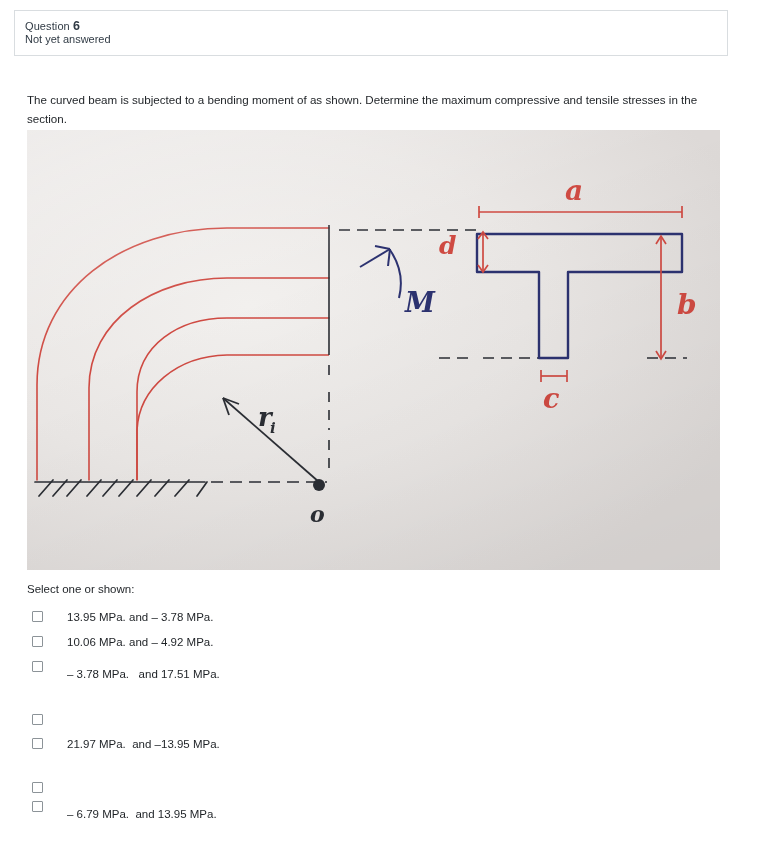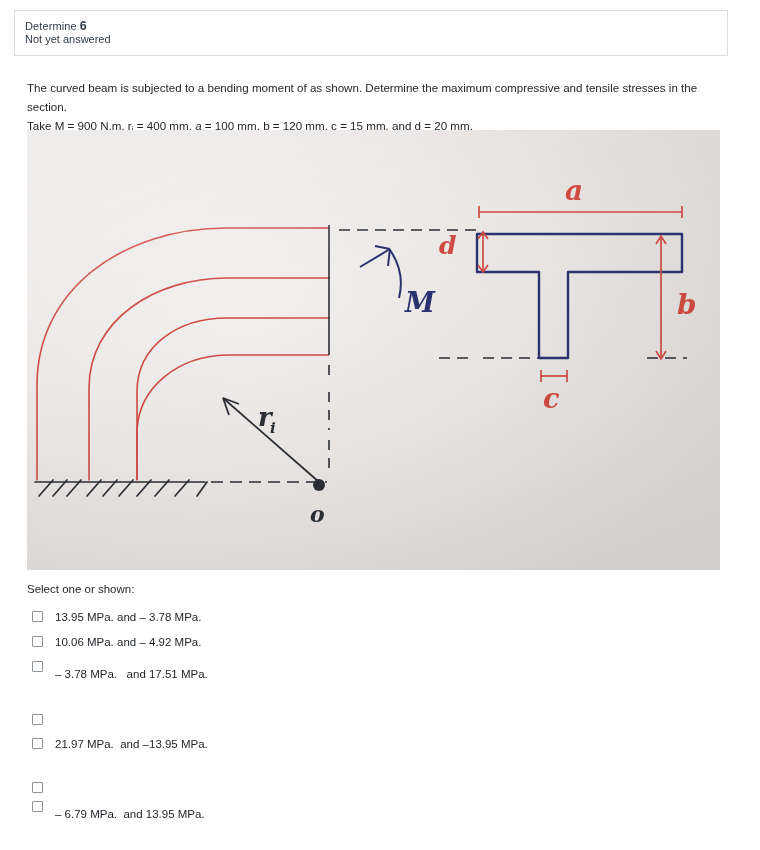--- a/index.html
+++ b/index.html
@@ -44,21 +44,21 @@
   .qbox .qstate {
     font-size: 11px;
     color: #313b45;
     margin-top: 0;
     line-height: 13px;
   }
   
   .statement {
     position: absolute;
     left: 27px;
-    top: 78px;
+    top: 90px;
     width: 710px;
     font-size: 11.6px;
     line-height: 19px;
     color: #1d2125;
   }
   .statement i {
     font-style: italic;
   }
   .sub {
     font-size: 8.5px;
@@ -123,34 +123,34 @@
     background: #fff;
     border-radius: 1px;
     margin-left: 5px;
     margin-top: 3px;
     flex: 0 0 auto;
     box-sizing: border-box;
   }
   .opt .txt {
     font-size: 11.5px;
     color: #1d2125;
-    margin-left: 12px;
+    margin-left: 24px;
     line-height: 16px;
     margin-top: 1px;
     white-space: pre;
   }
 </style>
 </head>
 <body>
 
 <div class="page">
 
   <div class="qbox">
     <div class="qline">
-      <span>Determine</span>
+      <span>Question</span>
       <span class="qnum">6</span>
     </div>
     <div class="qstate">Not yet answered</div>
   </div>
 
   <div class="statement">
     <div>The curved beam is subjected to a bending moment of as shown. Determine the maximum compressive and tensile stresses in the section.</div>
     <div><span>Take M = 900 N.m, r</span><span class="sub">i</span><span> = 400 mm, </span><i>a</i><span> = 100 mm, b = 120 mm, c = 15 mm, and d = 20 mm.</span></div>
   </div>
 

